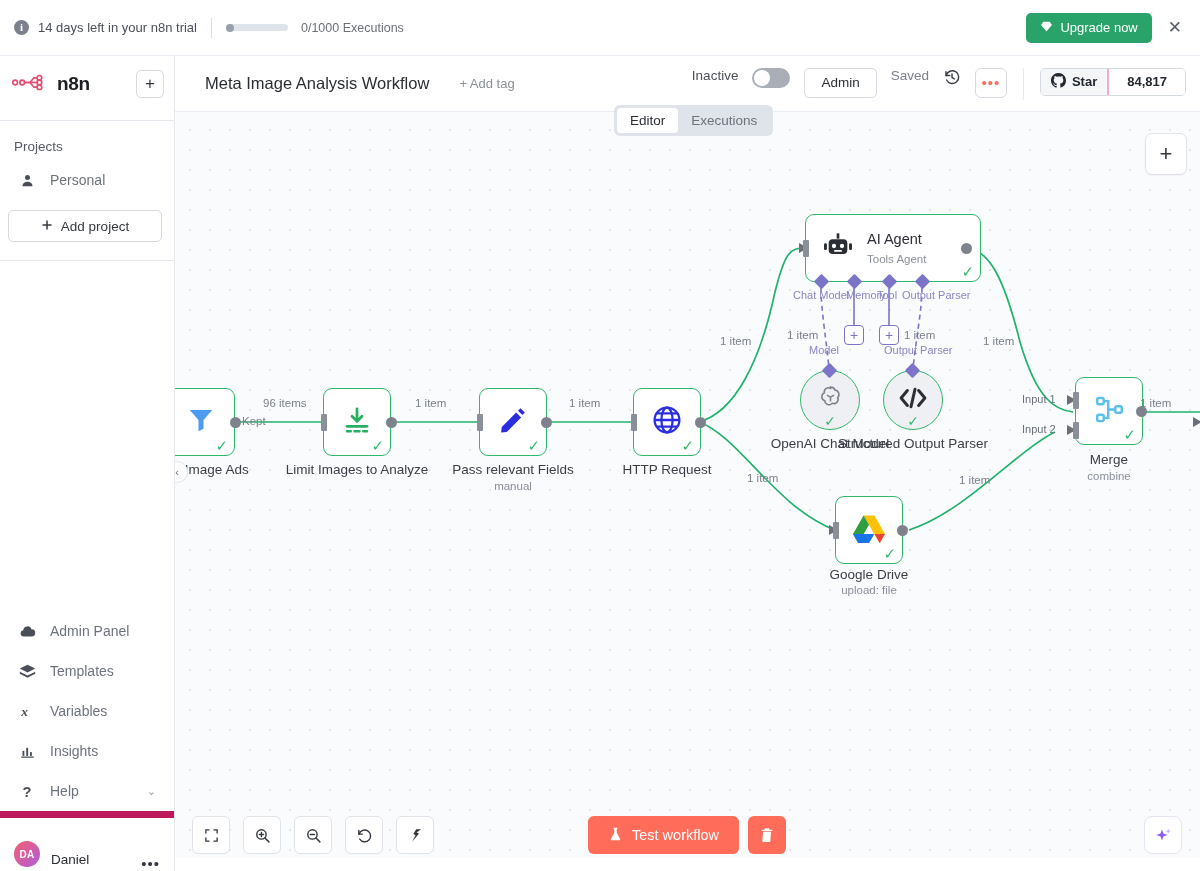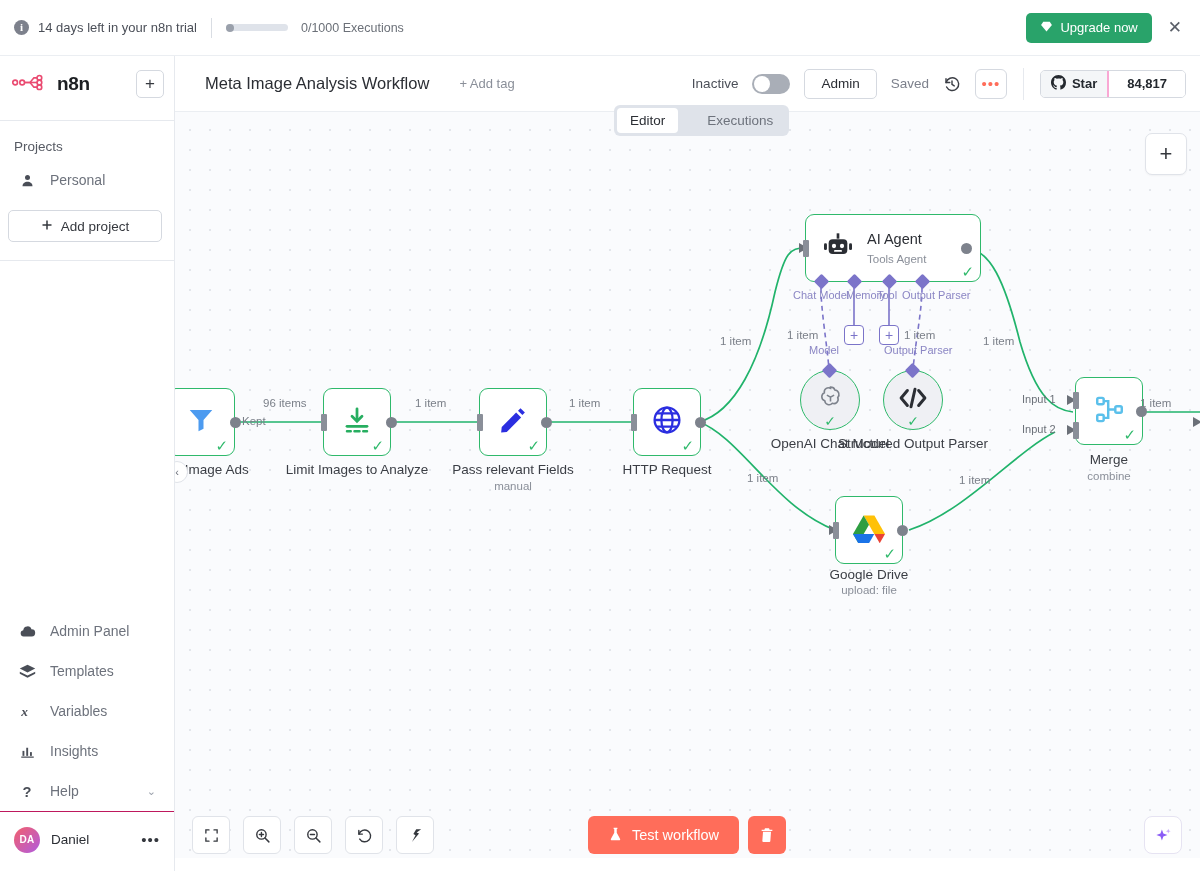--- a/index.html
+++ b/index.html
@@ -67,41 +67,41 @@
   .sb-caption { font-size: 13.5px; color: #565a63; padding: 18px 0 6px 14px; }
   .add-project {
     margin: 10px 12px 0 8px; height: 32px; border: 1px solid #d5d9e0; border-radius: 5px;
     display: flex; align-items: center; justify-content: center; gap: 8px;
     font-size: 13.5px; color: #35383e; cursor: pointer; background: #fff;
   }
   .sb-spacer { flex: 1 1 auto; }
   .sb-bottom { padding-bottom: 4px; }
   .chev-sm { margin-left: auto; font-size: 11px; color: #9aa0ab; }
   .user-row {
-    display: flex; align-items: center; gap: 11px; height: 56px;
-    padding: 0 14px; border-top: 1px solid #be185d; cursor: pointer;
+    display: flex; align-items: flex-end; gap: 11px; height: 56px;
+    padding: 0 14px; border-top: 7px solid #be185d; cursor: pointer;
   }
   .avatar {
     width: 26px; height: 26px; border-radius: 50%; flex: none;
     background: linear-gradient(135deg, #f35f6b 0%, #b05ce0 100%);
     color: #fff; font-size: 10px; font-weight: bold; letter-spacing: 0.3px;
     display: flex; align-items: center; justify-content: center;
   }
   .user-name { font-size: 13.5px; color: #2b2e34; }
   .dots { margin-left: auto; color: #35383e; font-size: 15px; letter-spacing: 1px; line-height: 6px; }
 
   
   .wf-header {
     position: absolute; left: 175px; top: 56px; width: 1025px; height: 56px;
     background: #fff; display: flex; align-items: center; padding: 0 14px 0 30px;
     z-index: 25; border-bottom: 1px solid #ebeef2;
   }
   .wf-title { font-size: 16.5px; color: #2b2e34; }
   .add-tag { font-size: 13px; color: #8a8f99; margin-left: 30px; cursor: pointer; }
-  .hdr-right { margin-left: auto; display: flex; align-items: center; gap: 14px; }
+  .hdr-right { margin-left: auto; display: flex; align-items: flex-start; gap: 14px; }
   .inactive-lbl { font-size: 13.5px; color: #4b4f58; }
   .toggle {
     width: 38px; height: 20px; border-radius: 11px; background: #a9aeb7;
     position: relative; cursor: pointer;
   }
   .toggle::after {
     content: ""; position: absolute; left: 2px; top: 2px;
     width: 16px; height: 16px; border-radius: 50%; background: #fff;
   }
   .share-btn {
@@ -121,21 +121,21 @@
   .star-left {
     display: flex; align-items: center; gap: 6px; padding: 0 10px;
     background: #f4f6f8; font-size: 13px; font-weight: bold; color: #24292f;
   }
   .star-right {
     display: flex; align-items: center; padding: 0 18px; background: #fff;
     font-size: 13px; font-weight: bold; color: #24292f; border-left: 2px solid #f9a8d4;
   }
   .tabs {
     position: absolute; left: 614px; top: 105px; height: 31px; display: flex;
-    background: #dfe3ea; border-radius: 6px; padding: 3px; z-index: 26; gap: 16px;
+    background: #dfe3ea; border-radius: 6px; padding: 3px; z-index: 26;
   }
   .tab {
     display: flex; align-items: center; padding: 0 13px; font-size: 13.5px;
     color: #6d727c; border-radius: 4px; cursor: pointer;
   }
   .tab.active { background: #fff; color: #2b2e34; }
 
   
   .canvas {
     position: absolute; left: 175px; top: 112px; width: 1025px; height: 746px;

